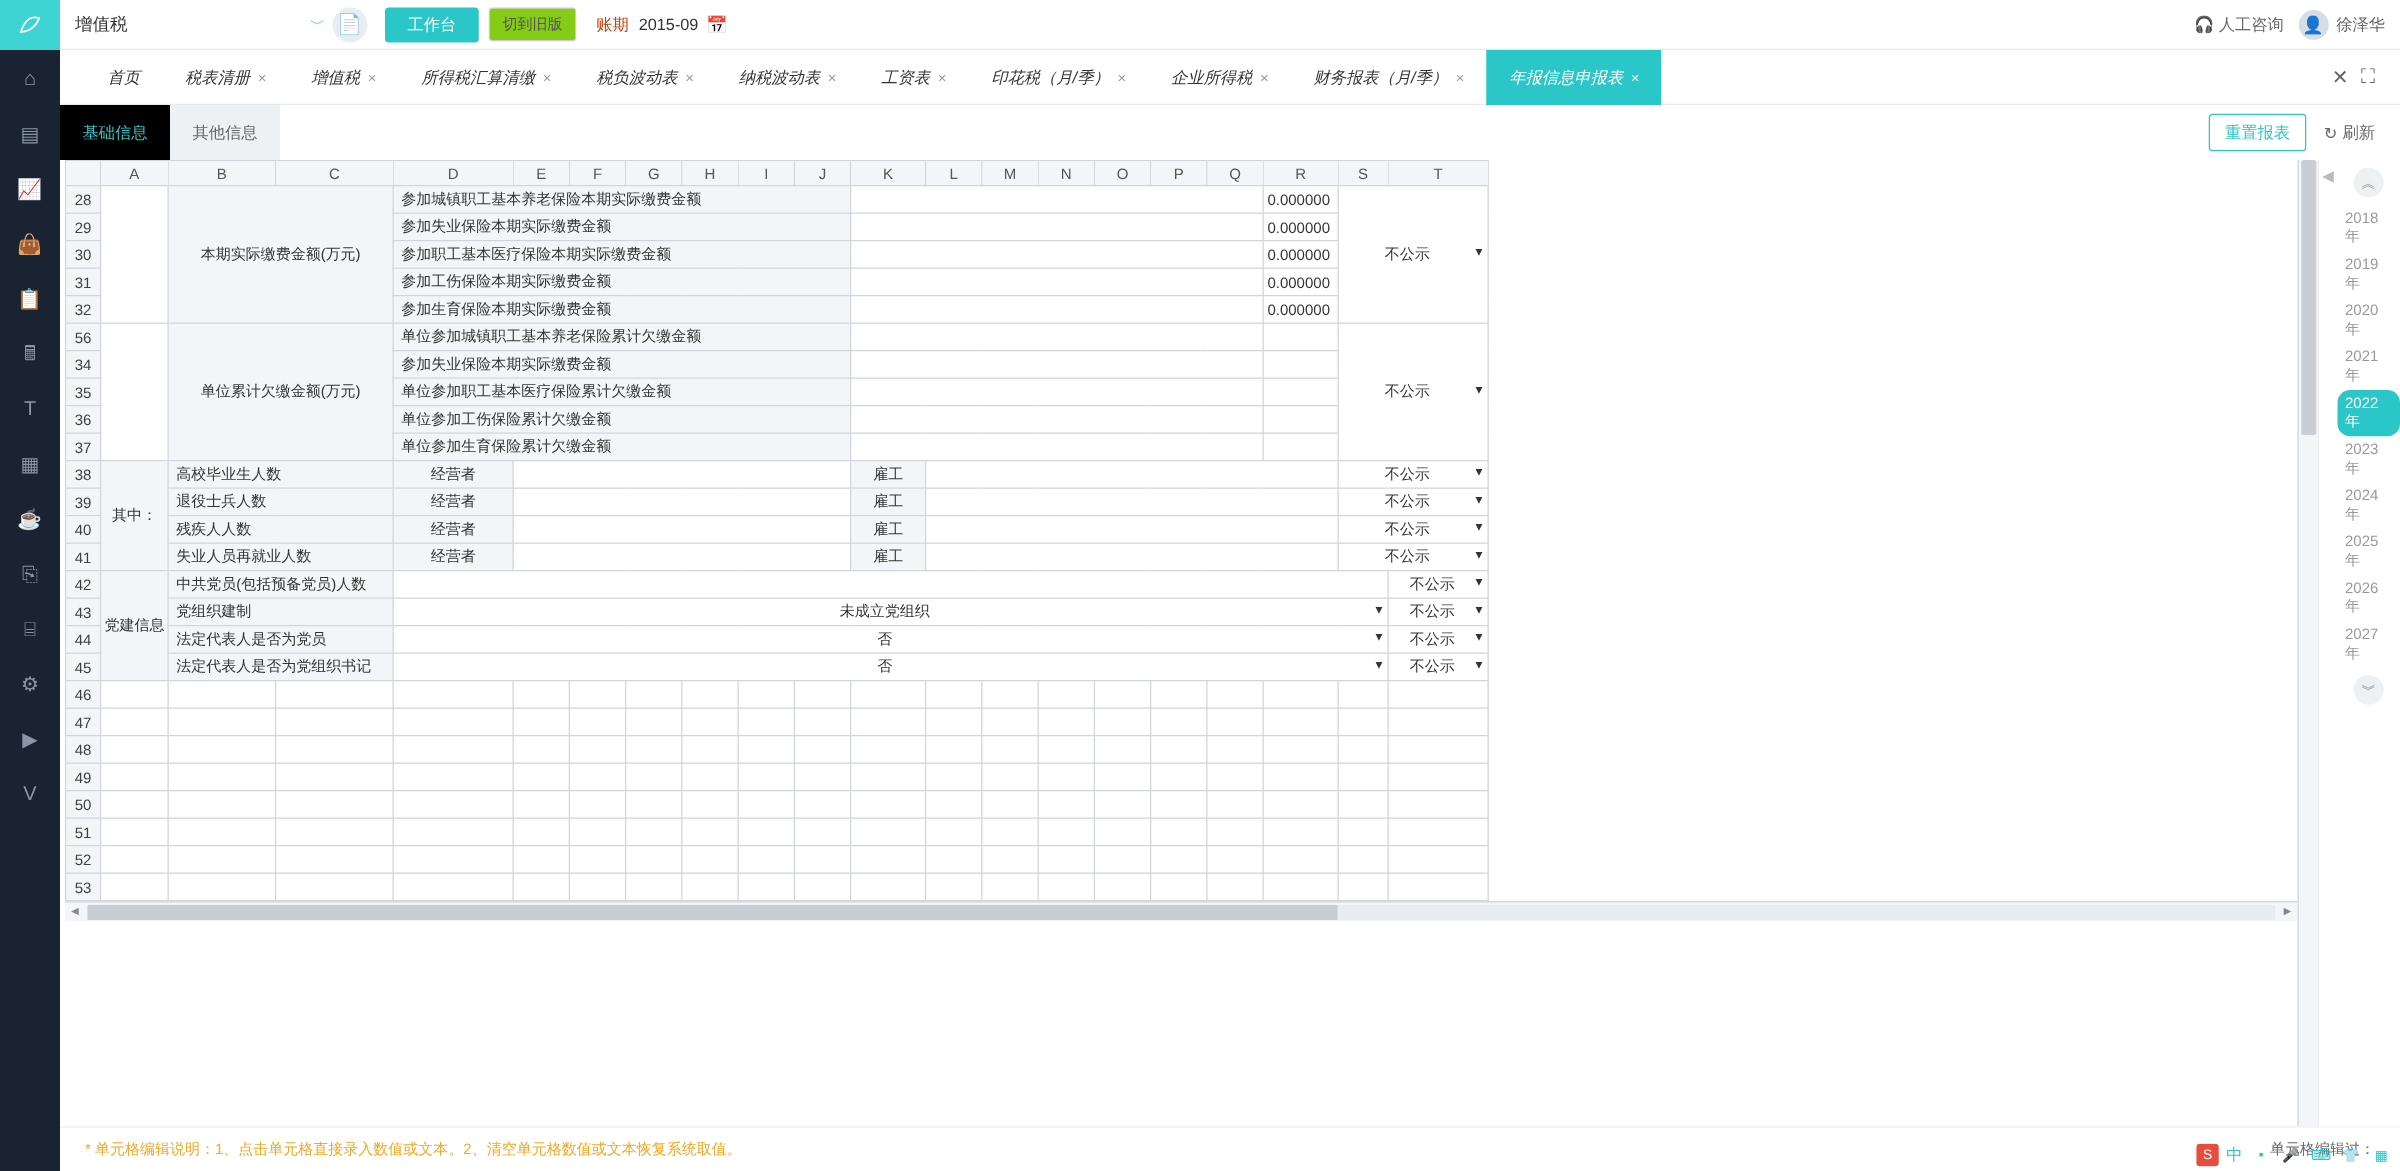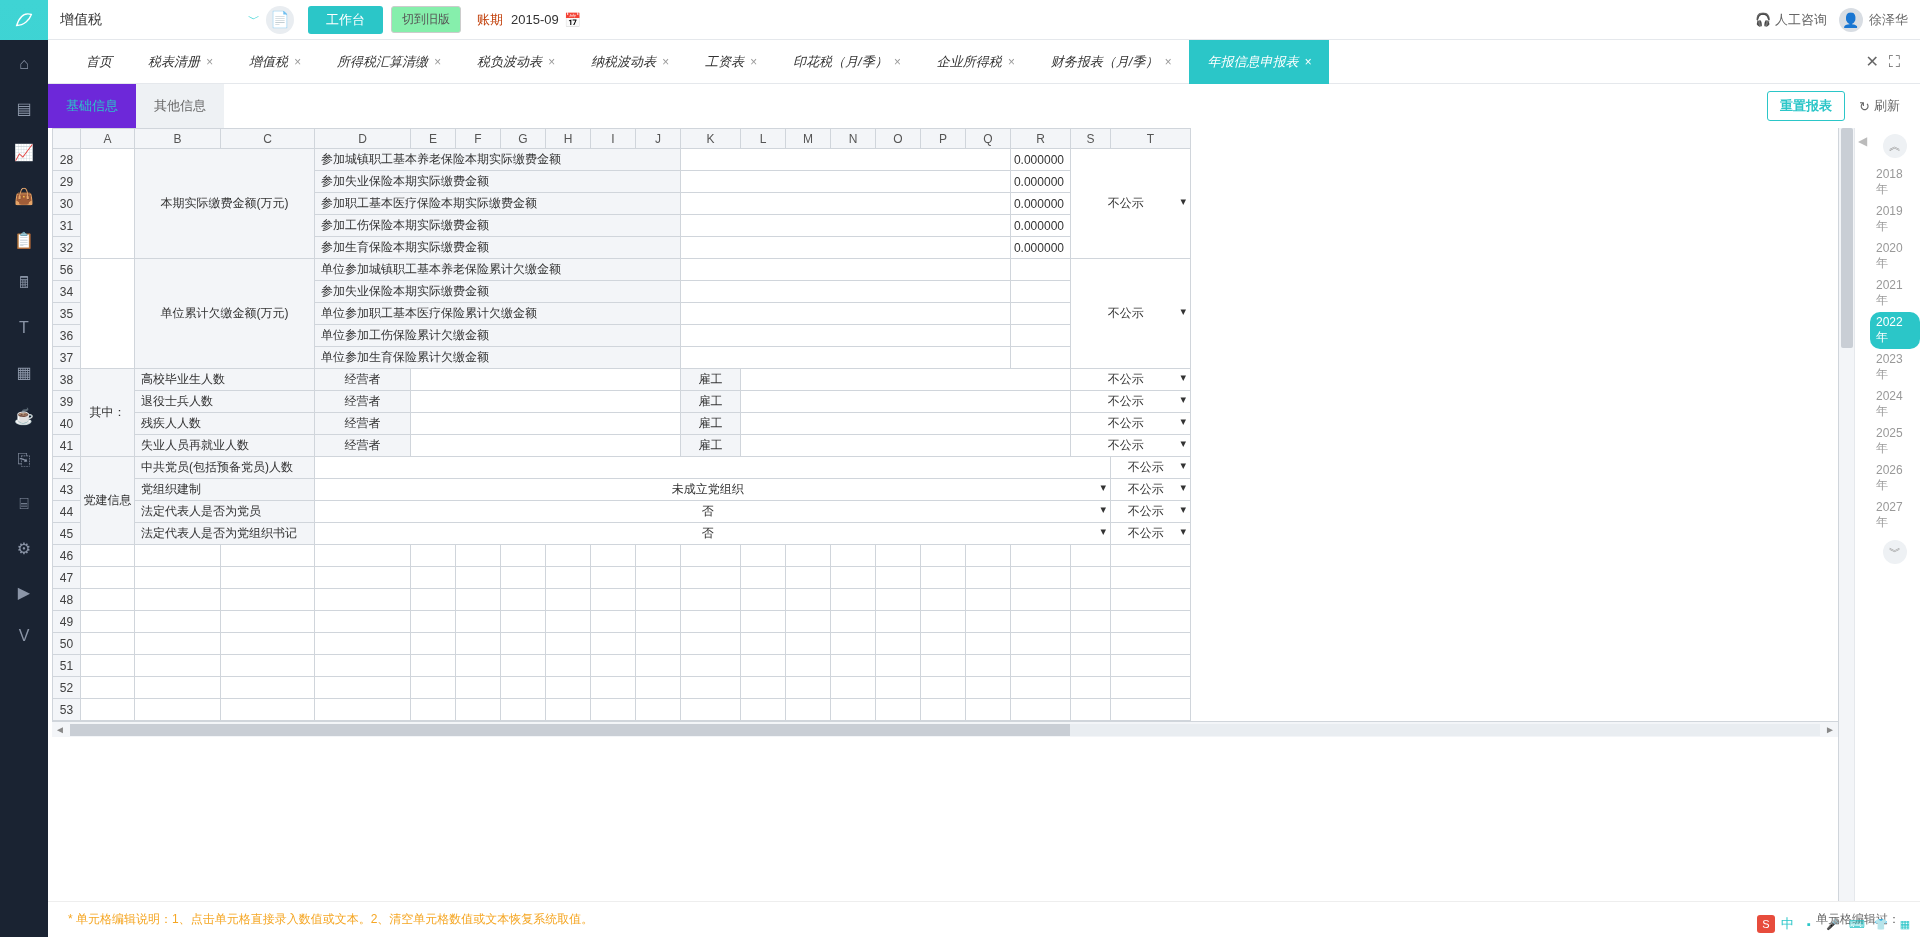--- a/index.html
+++ b/index.html
@@ -16,44 +16,44 @@
 
 
 .main { flex: 1; display: flex; flex-direction: column; background: #fff; position: relative; }
 
 
 .topbar { height: 40px; display: flex; align-items: center; padding: 0 12px; border-bottom: 1px solid #e5e8ec; background: #fff; }
 .app-select { display: flex; align-items: center; gap: 8px; min-width: 200px; color: #333; font-size: 14px; cursor: pointer; }
 .chev { color: #3fd4d4; font-size: 12px; }
 .circ-btn { width: 28px; height: 28px; border-radius: 50%; background: #e9edf1; display: flex; align-items: center; justify-content: center; color: #b0b7c0; margin: 0 6px; cursor: pointer; }
 .btn-teal { background: #2bc6c8; color: #fff; border: none; padding: 5px 18px; border-radius: 3px; font-size: 13px; cursor: pointer; margin-left: 8px; }
-.btn-outline { border: 1px solid #ccc; background: #86efac; padding: 4px 10px; border-radius: 3px; font-size: 12px; cursor: pointer; margin-left: 8px; color: #555; }
+.btn-outline { border: 1px solid #ccc; background: #84cc16; padding: 4px 10px; border-radius: 3px; font-size: 12px; cursor: pointer; margin-left: 8px; color: #555; }
 .period-lbl { margin-left: 16px; font-size: 13px; color: #c2410c; }
 .period-val { margin-left: 8px; font-size: 13px; color: #333; }
 .cal-icon { color: #2bc6c8; margin-left: 6px; font-size: 14px; }
 .topbar-right { margin-left: auto; display: flex; align-items: center; gap: 12px; font-size: 13px; color: #666; }
 .user { display: flex; align-items: center; gap: 6px; }
 .avatar { width: 24px; height: 24px; border-radius: 50%; background: #d8dde3; display: flex; align-items: center; justify-content: center; color: #fff; font-size: 14px; }
 
 
 .tabs { height: 44px; display: flex; align-items: center; padding: 0 20px; border-bottom: 1px solid #e5e8ec; background: #fff; gap: 0; }
 .tab { padding: 0 18px; height: 44px; display: flex; align-items: center; font-size: 13px; color: #333; cursor: pointer; gap: 6px; font-style: italic; }
 .tab.active { background: #2bc6c8; color: #fff; }
 .tab .close { font-size: 12px; color: #999; cursor: pointer; }
 .tab.active .close { color: #fff; }
 .tabs-right { margin-left: auto; display: flex; align-items: center; gap: 10px; color: #666; }
 .tabs-right span { cursor: pointer; font-size: 16px; }
 
 
 .subrow { height: 44px; display: flex; align-items: center; padding: 0 20px 0 0; background: #fff; }
 .subtabs { display: flex; height: 100%; }
 .subtab { padding: 0 18px; display: flex; align-items: center; font-size: 13px; color: #666; cursor: pointer; background: #eef1f4; }
-.subtab.active { background: #6d28d9; color: #2bc6c8; }
+.subtab.active { background: #000000; color: #2bc6c8; }
 .subrow-right { margin-left: auto; display: flex; align-items: center; gap: 14px; }
-.btn-reset { border: 1px solid #2bc6c8; color: #2bc6c8; background: #fff; padding: 5px 12px; border-radius: 3px; font-size: 13px; cursor: pointer; font-weight: bold; }
+.btn-reset { border: 1px solid #2bc6c8; color: #2bc6c8; background: #fff; padding: 5px 12px; border-radius: 3px; font-size: 13px; cursor: pointer; }
 .refresh { font-size: 13px; color: #666; cursor: pointer; display: flex; align-items: center; gap: 4px; }
 
 
 .sheet-wrap { flex: 1; display: flex; position: relative; }
 .sheet { flex: 1; overflow: auto; position: relative; padding-left: 4px; }
 .grid { border-collapse: collapse; font-size: 12px; color: #333; }
 .grid th, .grid td { border: 1px solid #d0d5db; height: 22px; text-align: center; font-weight: normal; background: #fff; }
 .grid .colhdr th { background: #f3f5f8; color: #555; font-size: 12px; height: 20px; position: sticky; top: 0; }
 .grid .rowhdr { background: #f3f5f8; color: #404040; width: 28px; min-width: 28px; }
 .grid .corner { background: #f3f5f8; width: 28px; }

